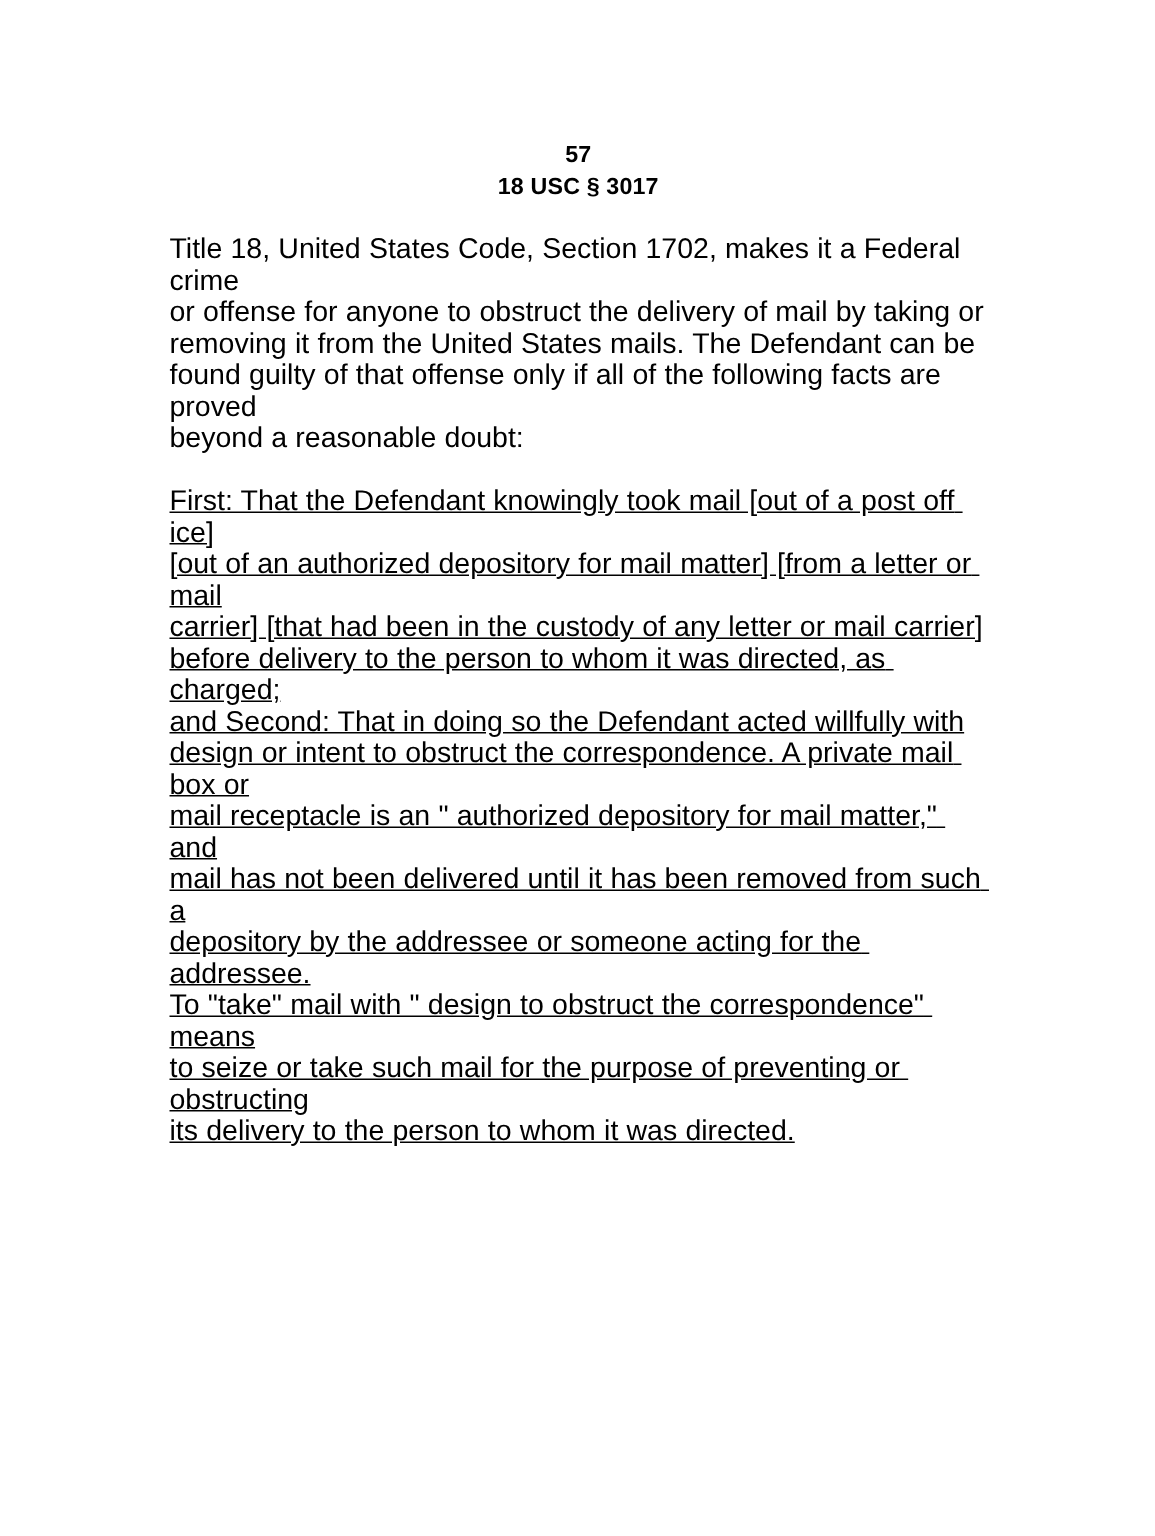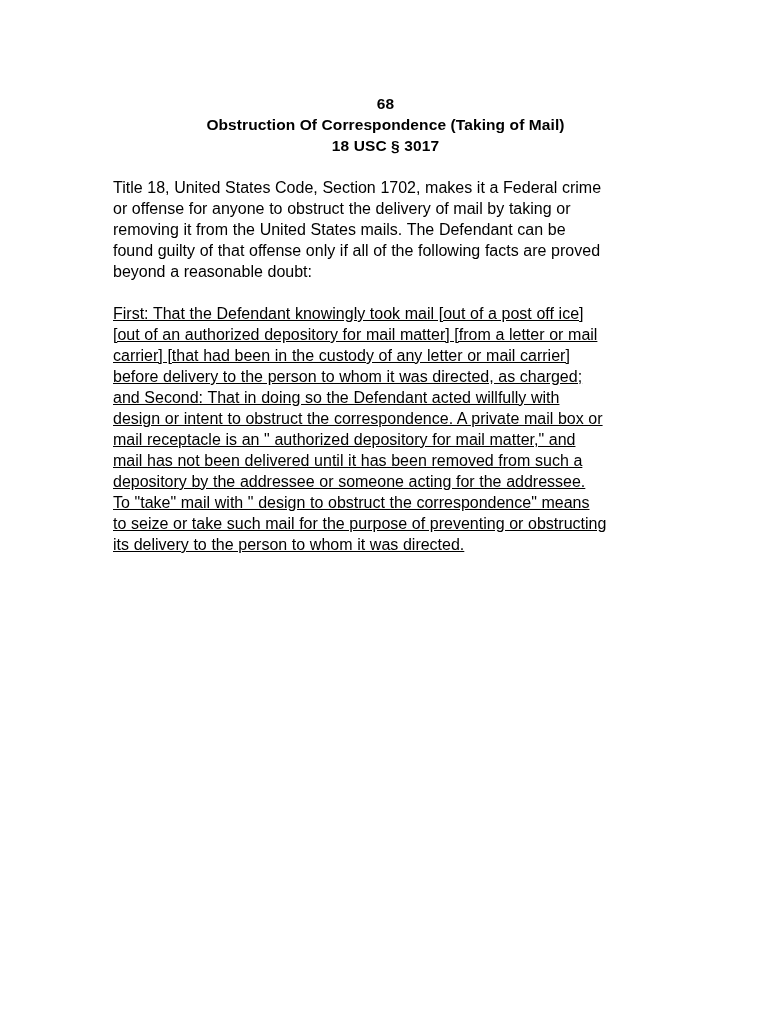--- a/index.html
+++ b/index.html
@@ -32,39 +32,38 @@
     font-weight: bold;
     font-size: 15.5px;
     line-height: 21px;
     letter-spacing: 0.1px;
   }
   .heading-line {
     display: block;
     white-space: pre-wrap;
   }
   .para {
-    font-size: 16px;
+    font-size: 19px;
     line-height: 21px;
     text-align: left;
     white-space: pre-wrap;
     word-spacing: 0.2px;
   }
   .para-gap-1 { margin-top: 21px; }
   .para-gap-2 { margin-top: 21px; text-decoration: underline; }
 </style>
 </head>
 <body>
 
 <div class="page">
 
   <div class="content">
 
     <div class="heading-block">
-      <span class="heading-line">68</span>
-      <span class="heading-line">Obstruction Of Correspondence (Taking of Mail)</span>
+      <span class="heading-line">57</span>
       <span class="heading-line">18 USC § 3017</span>
     </div>
 
     <p class="para para-gap-1">Title 18, United States Code, Section 1702, makes it a Federal crime
 or offense for anyone to obstruct the delivery of mail by taking or
 removing it from the United States mails. The Defendant can be
 found guilty of that offense only if all of the following facts are proved
 beyond a reasonable doubt:</p>
 
     <p class="para para-gap-2">First: That the Defendant knowingly took mail [out of a post off ice]

